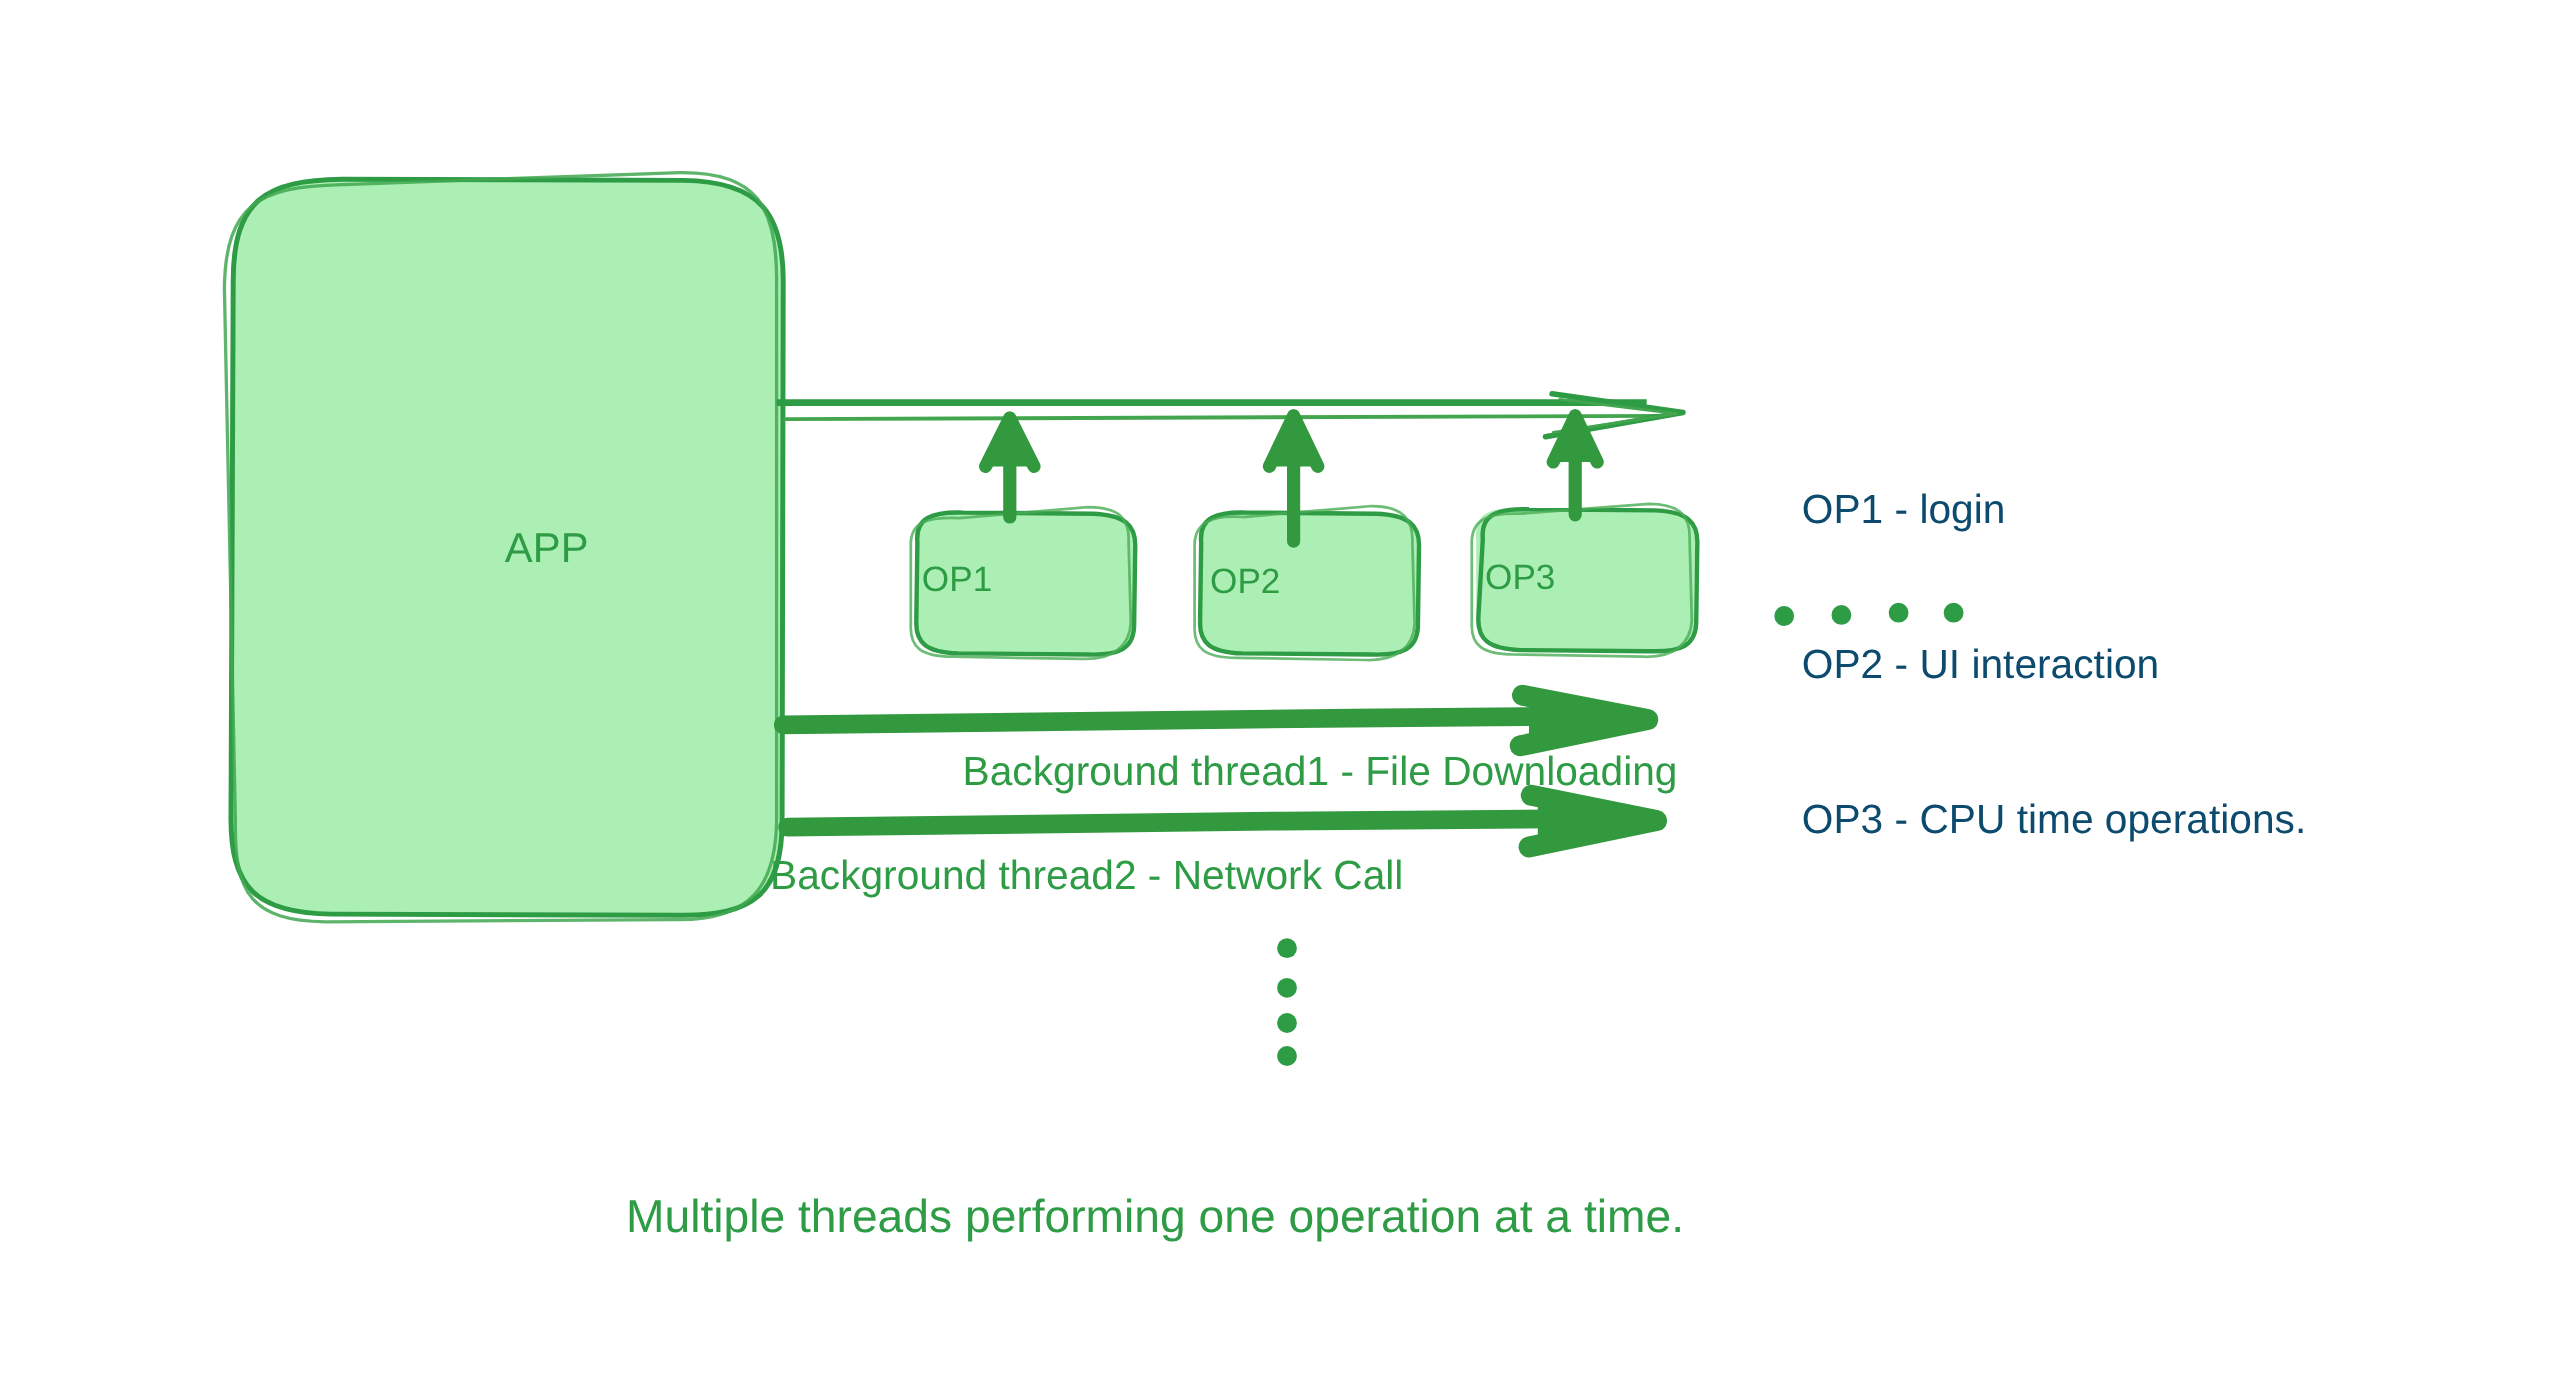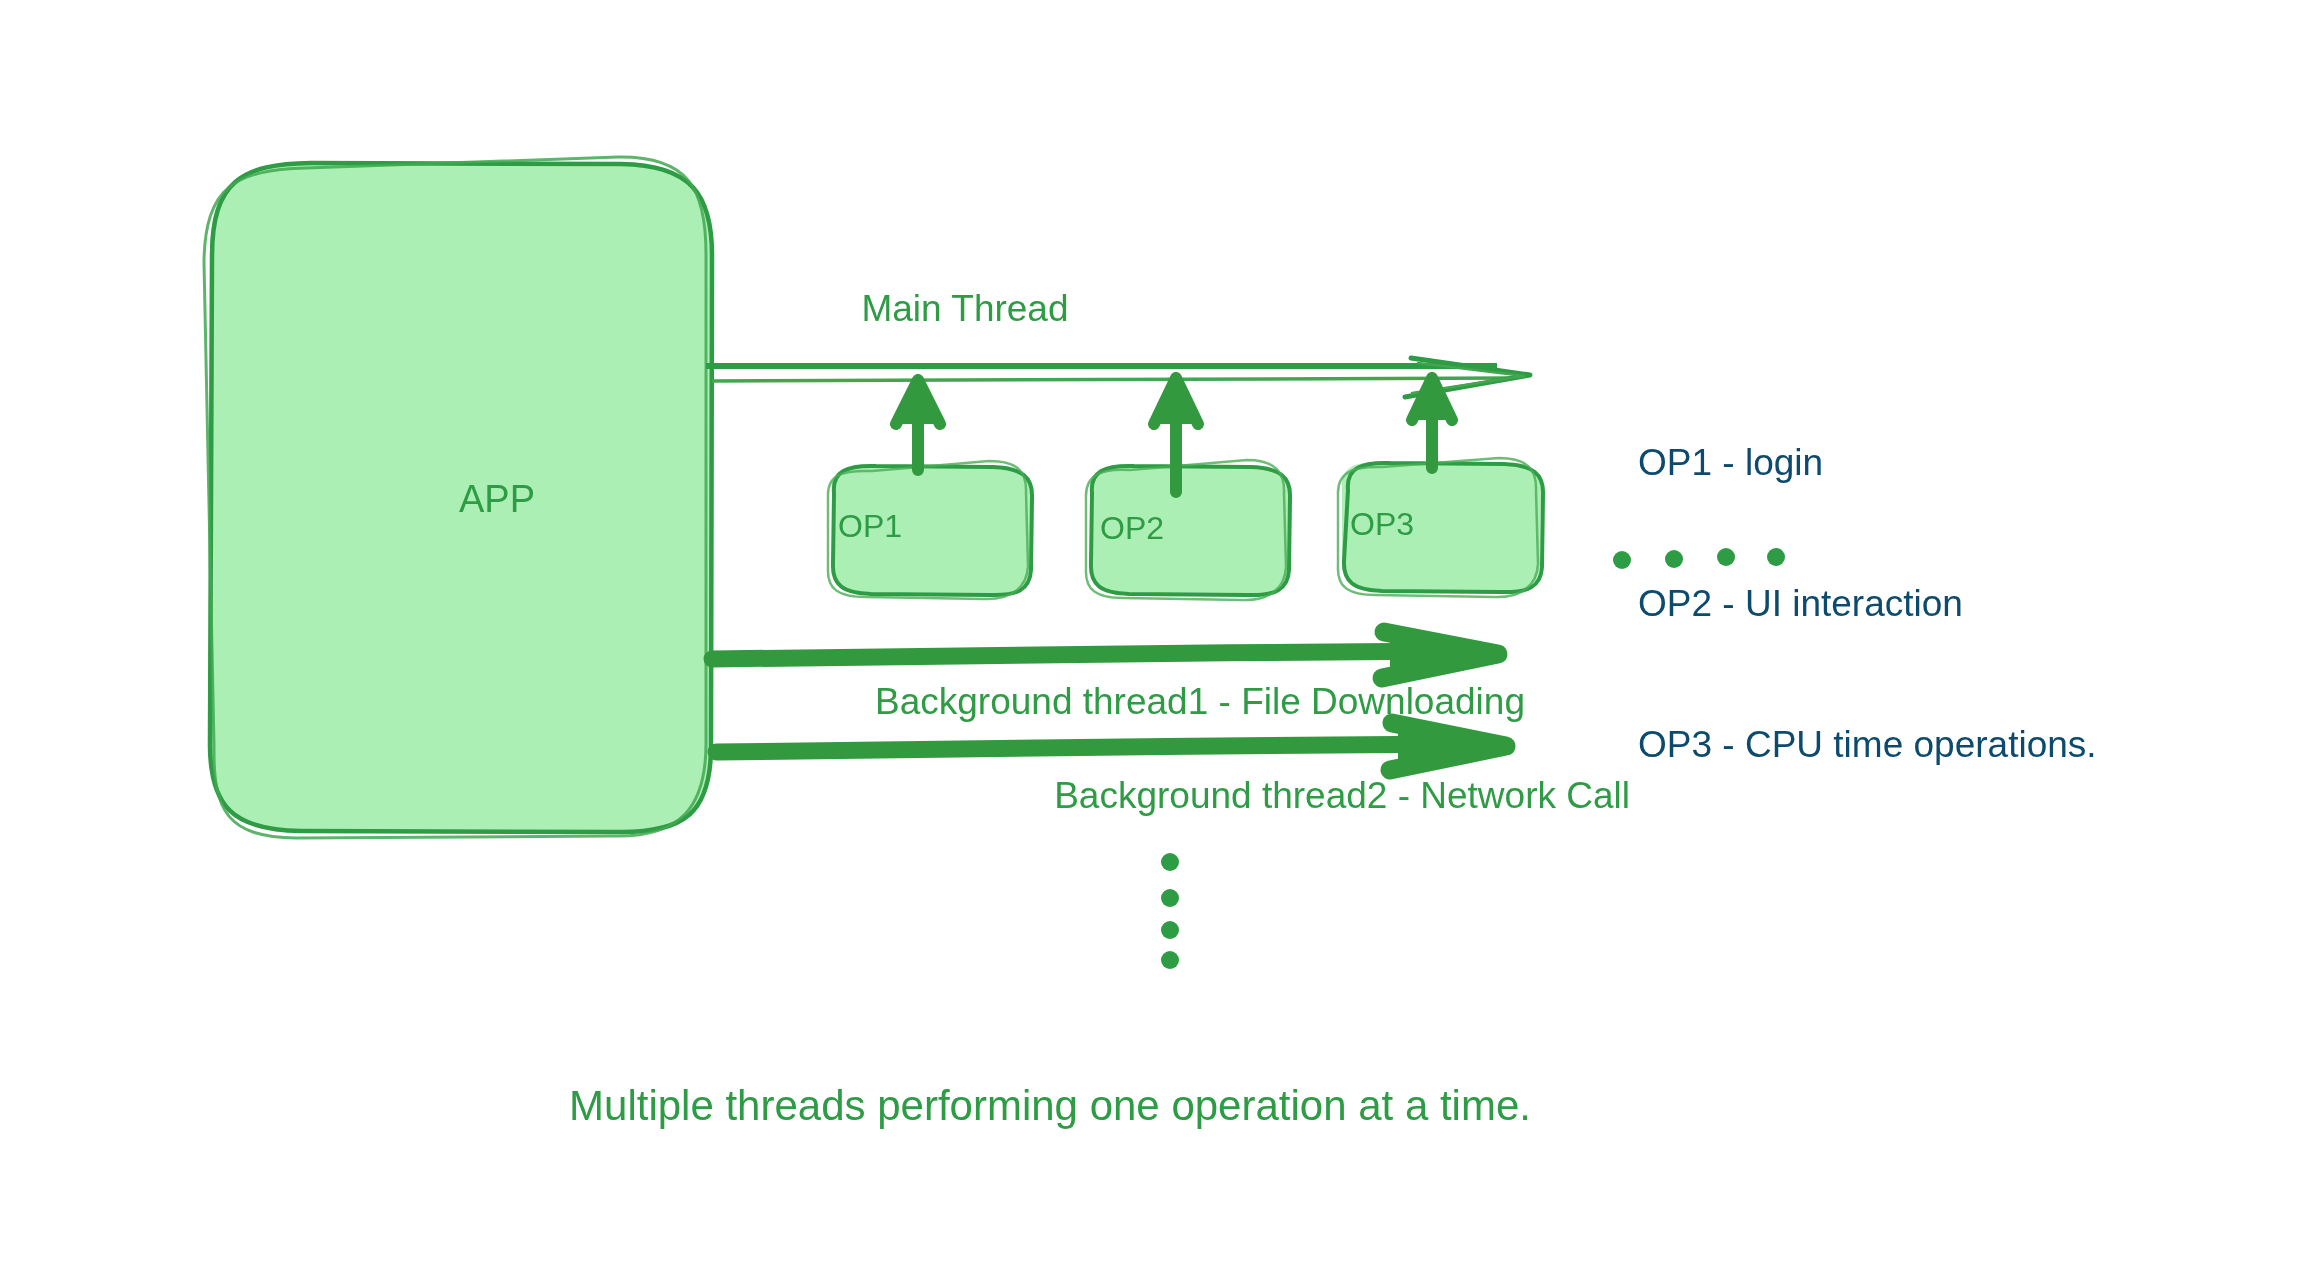--- a/index.html
+++ b/index.html
@@ -70,21 +70,21 @@
     left: 700px;
     top: 683px;
     width: 1000px;
     text-align: center;
     font-size: 37px;
   }
   .bg2-label {
     left: 700px;
     top: 777px;
     width: 930px;
-    text-align: right;
+    text-align: left;
     font-size: 37px;
   }
   .caption {
     left: 0px;
     top: 1085px;
     width: 2100px;
     text-align: center;
     font-size: 42px;
   }
 </style>
@@ -257,21 +257,20 @@
     <g>
       <circle cx="1170" cy="862" r="9" fill="#2E9B45"></circle>
       <circle cx="1170" cy="898" r="9" fill="#2E9B45"></circle>
       <circle cx="1170" cy="930" r="9" fill="#2E9B45"></circle>
       <circle cx="1170" cy="960" r="9" fill="#2E9B45"></circle>
     </g>
   </svg>
 
   <div class="txt app-label">APP</div>
 
-  <div class="txt main-thread-label">Main Thread</div>
 
   <div class="txt op-label op1-label">OP1</div>
   <div class="txt op-label op2-label">OP2</div>
   <div class="txt op-label op3-label">OP3</div>
 
   <div class="legend">
     <div>OP1 - login</div>
     <div>OP2 - UI interaction</div>
     <div>OP3 - CPU time operations.</div>
   </div>

